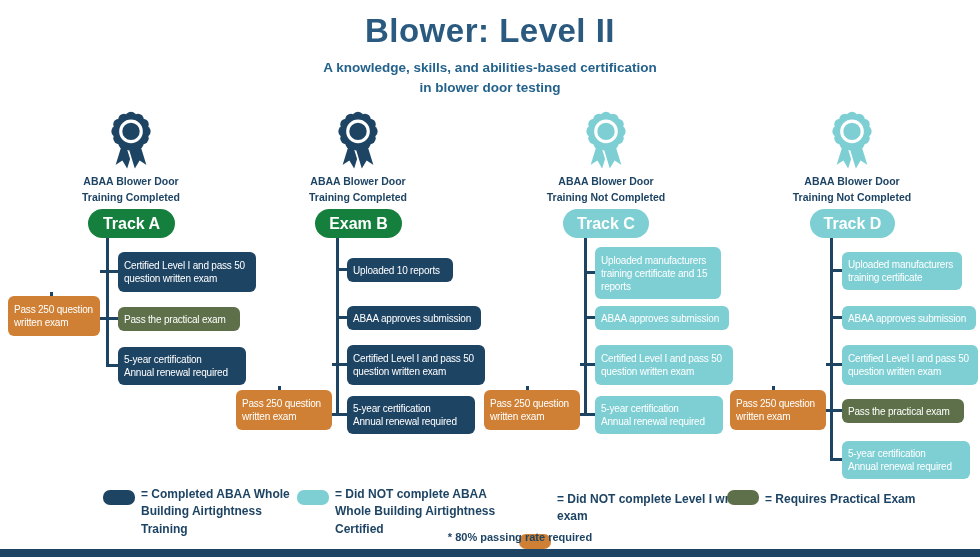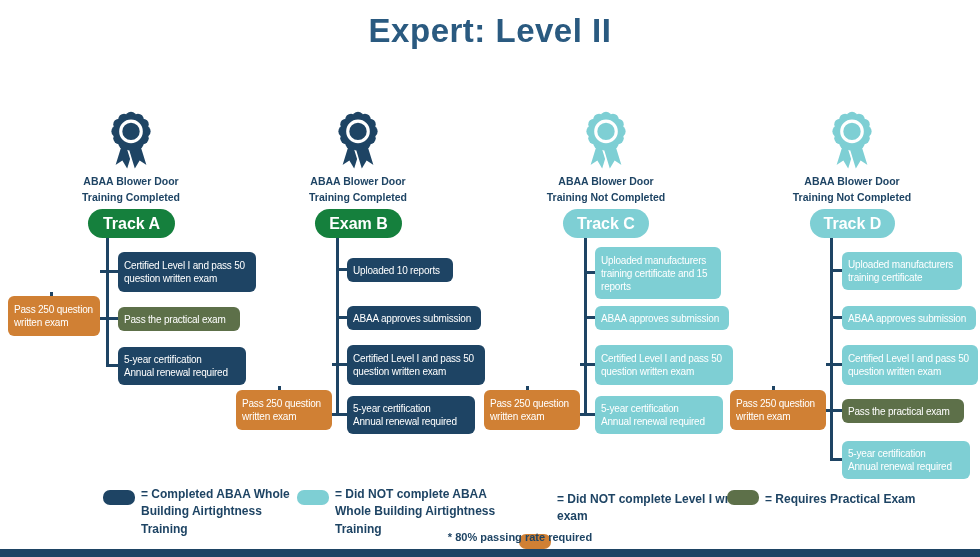--- a/index.html
+++ b/index.html
@@ -46,21 +46,23 @@
   .legend-label{position:absolute;font-size:12px;font-weight:bold;color:#1e4464;line-height:1.45;}
   .footnote{position:absolute;left:390px;top:531px;width:260px;text-align:center;
             font-size:11px;font-weight:bold;color:#1e4464;}
   .bottom-bar{position:absolute;left:0;top:549px;width:980px;height:8px;background:#1e4464;}
 </style>
 </head>
 <body>
 
 <div class="canvas">
 
-  <div class="title">Expert: Level II</div>
+  <div class="title">Blower: Level II</div>
+  <div class="subtitle">A knowledge, skills, and abilities-based certification
+in blower door testing</div>
 
   <svg class="badge badge-navy" style="left:104px;top:110px;" viewBox="0 0 60 74">
     <path d="M19 38 L11 64 L20 58 L26 68 L33 45 Z" fill="currentColor" stroke="#fff" stroke-width="2"></path>
     <path d="M41 38 L49 64 L40 58 L34 68 L27 45 Z" fill="currentColor" stroke="#fff" stroke-width="2"></path>
     <g fill="currentColor">
       <circle cx="45.5" cy="24" r="6.5"></circle>
         <circle cx="43.4" cy="31.8" r="6.5"></circle>
         <circle cx="37.8" cy="37.4" r="6.5"></circle>
       <circle cx="30" cy="39.5" r="6.5"></circle>
         <circle cx="22.2" cy="37.4" r="6.5"></circle>
@@ -210,21 +212,21 @@
 written exam</div>
   <div class="box bg-teal" style="left:842px;top:345px;width:136px;min-height:40px;">Certified Level I and pass 50 question written exam</div>
   <div class="box box-single bg-olive" style="left:842px;top:399px;width:122px;">Pass the practical exam</div>
   <div class="box bg-teal" style="left:842px;top:441px;width:128px;min-height:38px;">5-year certification
 Annual renewal required</div>
 
   <div class="swatch bg-navy" style="left:103px;top:490px;"></div>
   <div class="legend-label" style="left:141px;top:486px;width:165px;">= Completed ABAA Whole Building Airtightness Training</div>
 
   <div class="swatch bg-teal" style="left:297px;top:490px;"></div>
-  <div class="legend-label" style="left:335px;top:486px;width:182px;">= Did NOT complete ABAA Whole Building Airtightness Training</div>
+  <div class="legend-label" style="left:335px;top:486px;width:182px;">= Did NOT complete ABAA Whole Building Airtightness Certified</div>
 
   <div class="swatch bg-orange" style="left:519px;top:490px;"></div>
   <div class="legend-label" style="left:557px;top:491px;width:215px;">= Did NOT complete Level I written exam</div>
 
   <div class="swatch bg-olive" style="left:727px;top:490px;"></div>
   <div class="legend-label" style="left:765px;top:491px;width:170px;">= Requires Practical Exam</div>
 
   <div class="footnote">* 80% passing rate required</div>
 
   <div class="bottom-bar"></div>

